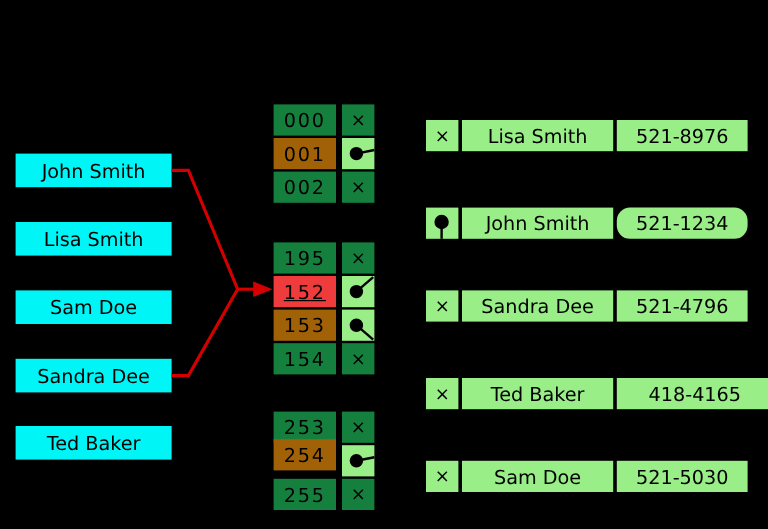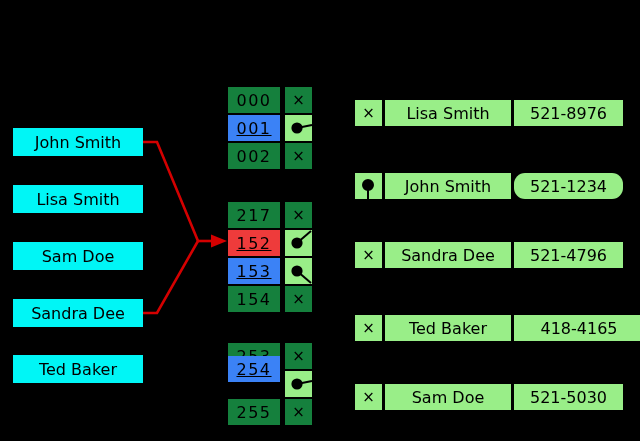--- a/index.html
+++ b/index.html
@@ -12,21 +12,21 @@
     display:flex;align-items:center;justify-content:center;
     font-size:16px;color:#000;
   }
   .cell{
     position:absolute;display:flex;align-items:center;justify-content:center;
     font-size:16px;color:#000;box-sizing:border-box;
   }
   .bucket-num{letter-spacing:1.5px;}
   .sym{font-size:15px;line-height:1;}
   .fill-pale{background:#15803d;}
-  .fill-purple{background:#3b82f6;text-decoration:underline;}
+  .fill-purple{background:#a16207;}
   .fill-red{background:#ee3b3b;text-decoration:underline;}
   .fill-green{background:#99ee88;}
   #overlay{position:absolute;left:0;top:0;pointer-events:none;z-index:5;}
 </style>
 </head>
 <body>
 
 <div id="canvas">
 
   <div id="keys-layer">
@@ -36,31 +36,31 @@
       <div class="key-box" style="left: 13px; top: 299px; width: 130px; height: 28px; position: absolute;">Sandra Dee</div>
       <div class="key-box" style="left: 13px; top: 355px; width: 130px; height: 28px; position: absolute;">Ted Baker</div>
     </div>
   <div id="buckets-layer">
       <div class="cell bucket-num fill-pale" style="left: 228px; top: 87px; width: 52px; height: 26px; position: absolute;">000</div>
       <div class="cell sym fill-pale" style="left: 285px; top: 87px; width: 27px; height: 26px; position: absolute;">×</div>
       <div class="cell bucket-num fill-purple" style="left: 228px; top: 115px; width: 52px; height: 26px; position: absolute;">001</div>
       <div class="cell sym fill-green" style="left: 285px; top: 115px; width: 27px; height: 26px; position: absolute;"></div>
       <div class="cell bucket-num fill-pale" style="left: 228px; top: 143px; width: 52px; height: 26px; position: absolute;">002</div>
       <div class="cell sym fill-pale" style="left: 285px; top: 143px; width: 27px; height: 26px; position: absolute;">×</div>
-      <div class="cell bucket-num fill-pale" style="left: 228px; top: 202px; width: 52px; height: 26px; position: absolute;">217</div>
+      <div class="cell bucket-num fill-pale" style="left: 228px; top: 202px; width: 52px; height: 26px; position: absolute;">195</div>
       <div class="cell sym fill-pale" style="left: 285px; top: 202px; width: 27px; height: 26px; position: absolute;">×</div>
       <div class="cell bucket-num fill-red" style="left: 228px; top: 230px; width: 52px; height: 26px; position: absolute;">152</div>
       <div class="cell sym fill-green" style="left: 285px; top: 230px; width: 27px; height: 26px; position: absolute;"></div>
       <div class="cell bucket-num fill-purple" style="left: 228px; top: 258px; width: 52px; height: 26px; position: absolute;">153</div>
       <div class="cell sym fill-green" style="left: 285px; top: 258px; width: 27px; height: 26px; position: absolute;"></div>
       <div class="cell bucket-num fill-pale" style="left: 228px; top: 286px; width: 52px; height: 26px; position: absolute;">154</div>
       <div class="cell sym fill-pale" style="left: 285px; top: 286px; width: 27px; height: 26px; position: absolute;">×</div>
       <div class="cell bucket-num fill-pale" style="left: 228px; top: 343px; width: 52px; height: 26px; position: absolute;">253</div>
       <div class="cell sym fill-pale" style="left: 285px; top: 343px; width: 27px; height: 26px; position: absolute;">×</div>
-      <div class="cell bucket-num fill-purple" style="left: 228px; top: 356px; width: 52px; height: 26px; position: absolute;">254</div>
+      <div class="cell bucket-num fill-purple" style="left: 228px; top: 366px; width: 52px; height: 26px; position: absolute;">254</div>
       <div class="cell sym fill-green" style="left: 285px; top: 371px; width: 27px; height: 26px; position: absolute;"></div>
       <div class="cell bucket-num fill-pale" style="left: 228px; top: 399px; width: 52px; height: 26px; position: absolute; text-align: center;">255</div>
       <div class="cell sym fill-pale" style="left: 285px; top: 399px; width: 27px; height: 26px; position: absolute;">×</div>
     </div>
   <div id="entries-layer">
       <div class="cell sym fill-green" style="left: 355px; top: 100px; width: 27px; height: 26px; position: absolute;">×</div>
       <div class="cell fill-green" style="left: 385px; top: 100px; width: 126px; height: 26px; position: absolute;">Lisa Smith</div>
       <div class="cell fill-green" style="left: 514px; top: 100px; width: 109px; height: 26px; position: absolute;">521-8976</div>
       <div class="cell sym fill-green" style="left: 355px; top: 173px; width: 27px; height: 26px; position: absolute;"></div>
       <div class="cell fill-green" style="left: 385px; top: 173px; width: 126px; height: 26px; position: absolute;">John Smith</div>

